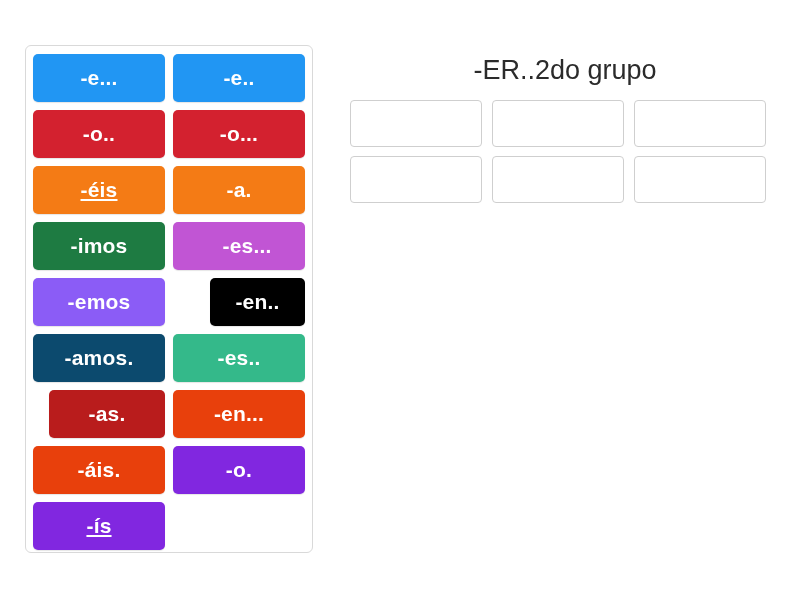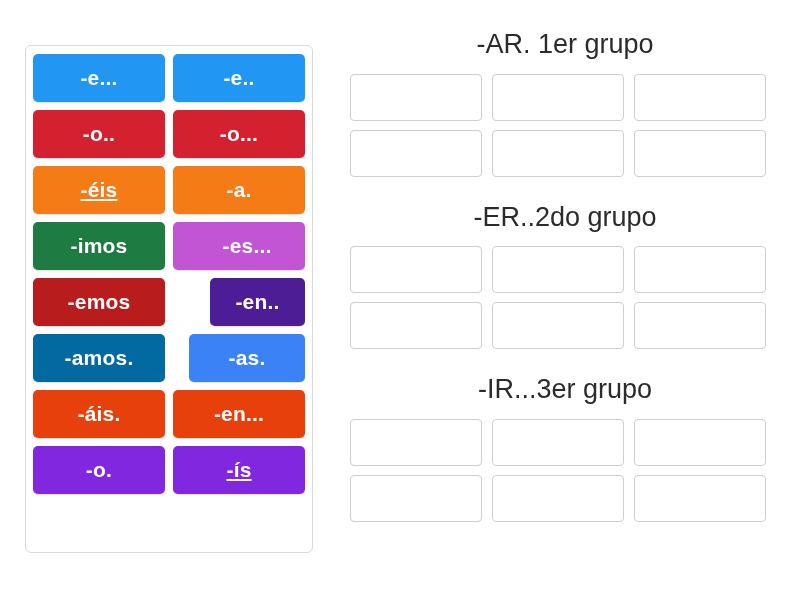--- a/index.html
+++ b/index.html
@@ -94,56 +94,35 @@
   <div class="tile-panel">
     <div class="tile-grid">
         <div class="tile" style="background: rgb(33, 150, 243);">-e...</div>
         <div class="tile" style="background: rgb(33, 150, 243);">-e..</div>
         <div class="tile" style="background: rgb(211, 33, 47);">-o..</div>
         <div class="tile" style="background: rgb(211, 33, 47);">-o...</div>
         <div class="tile" style="background: rgb(244, 123, 21); text-decoration: underline;">-éis</div>
         <div class="tile" style="background: rgb(244, 123, 21);">-a.</div>
         <div class="tile" style="background: rgb(30, 123, 66);">-imos</div>
         <div class="tile" style="background: rgb(193, 85, 212); padding-left: 16px;">-es...</div>
-        <div class="tile" style="background: #b91c1c;">-emos</div>
-        <div class="tile" style="background: #4c1d95; margin-left: 37px;">-en..</div>
-        <div class="tile" style="background: #0369a1;">-amos.</div>
-        <div class="tile" style="background: #3b82f6; margin-left: 16px;">-as.</div>
+        <div class="tile" style="background: #8b5cf6;">-emos</div>
+        <div class="tile" style="background: #000000; margin-left: 37px;">-en..</div>
+        <div class="tile" style="background: #0c4a6e;">-amos.</div>
+        <div class="tile" style="background: rgb(52, 185, 138);">-es..</div>
+        <div class="tile" style="background: #b91c1c; margin-left: 16px;">-as.</div>
+        <div class="tile" style="background: rgb(232, 64, 12);">-en...</div>
         <div class="tile" style="background: rgb(232, 64, 12);">-áis.</div>
-        <div class="tile" style="background: rgb(232, 64, 12);">-en...</div>
         <div class="tile" style="background: rgb(129, 39, 224);">-o.</div>
         <div class="tile" style="background: rgb(129, 39, 224); text-decoration: underline;">-ís</div>
       </div>
   </div>
 
   <div class="groups">
       <div class="group">
-        <div class="group-title">-AR. 1er grupo</div>
-        <div class="slot-grid">
-          <div class="slot"></div>
-          <div class="slot"></div>
-          <div class="slot"></div>
-          <div class="slot"></div>
-          <div class="slot"></div>
-          <div class="slot"></div>
-        </div>
-      </div>
-      <div class="group">
         <div class="group-title second">-ER..2do grupo</div>
-        <div class="slot-grid">
-          <div class="slot"></div>
-          <div class="slot"></div>
-          <div class="slot"></div>
-          <div class="slot"></div>
-          <div class="slot"></div>
-          <div class="slot"></div>
-        </div>
-      </div>
-      <div class="group">
-        <div class="group-title second">-IR...3er grupo</div>
         <div class="slot-grid">
           <div class="slot"></div>
           <div class="slot"></div>
           <div class="slot"></div>
           <div class="slot"></div>
           <div class="slot"></div>
           <div class="slot"></div>
         </div>
       </div>
     </div>

